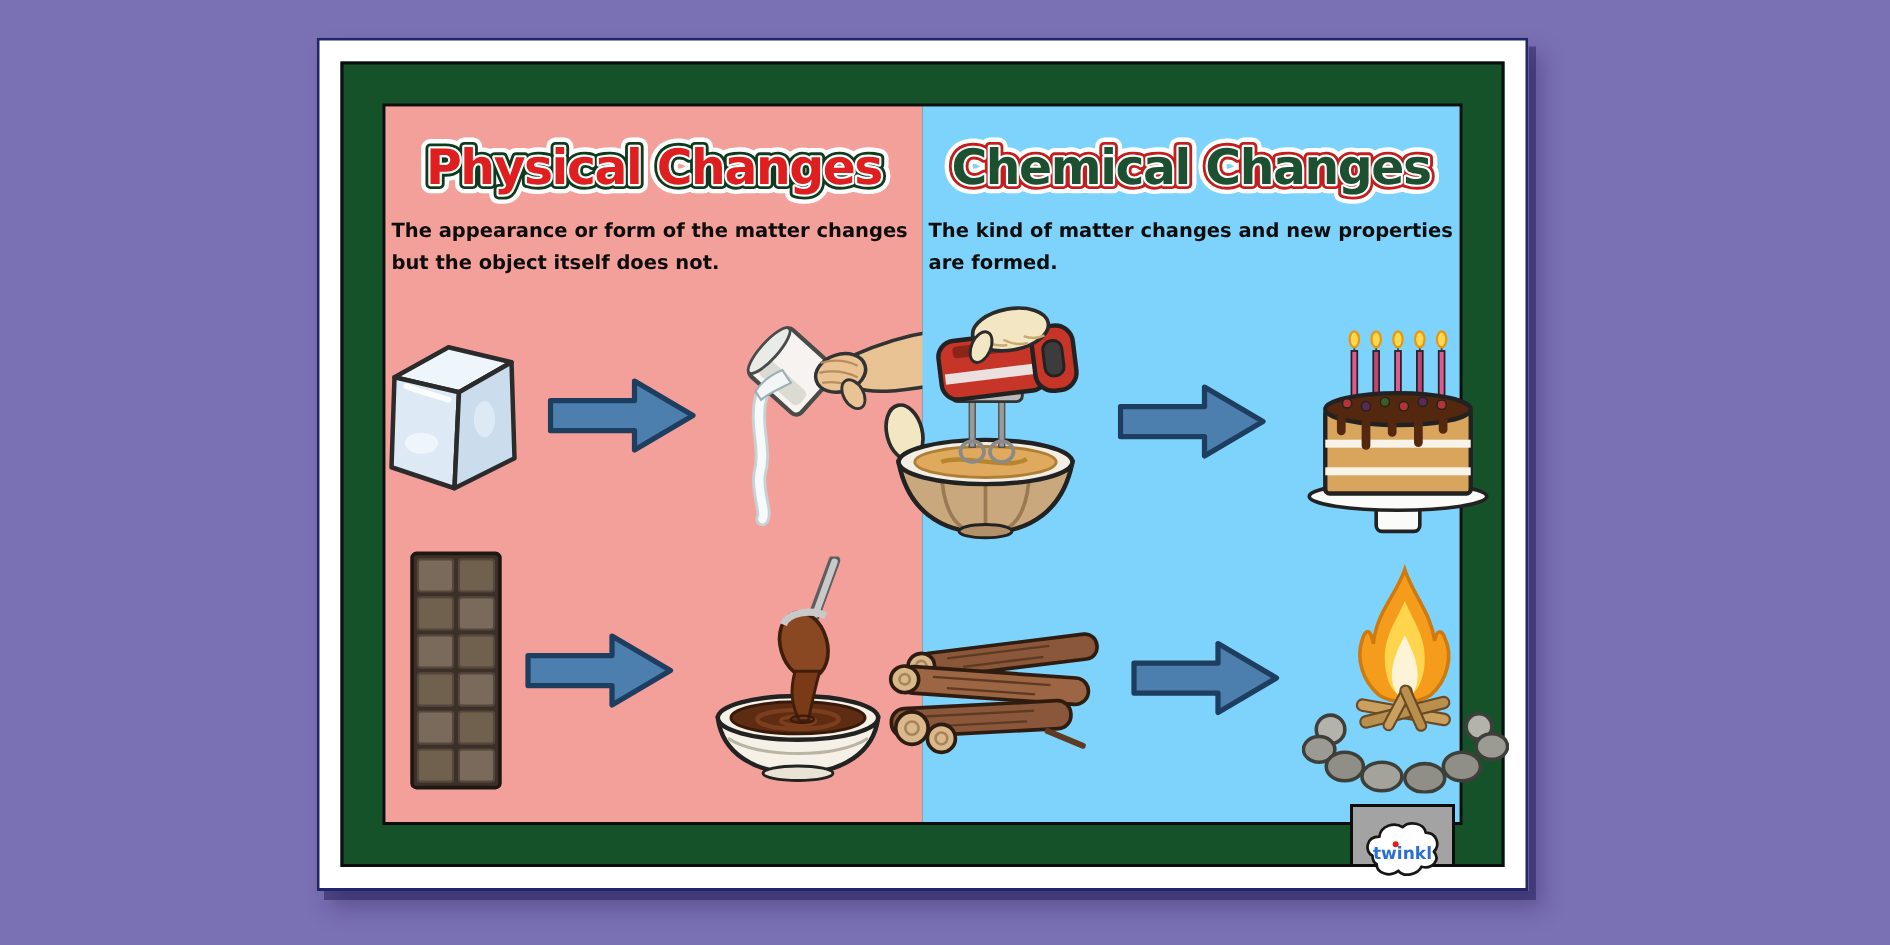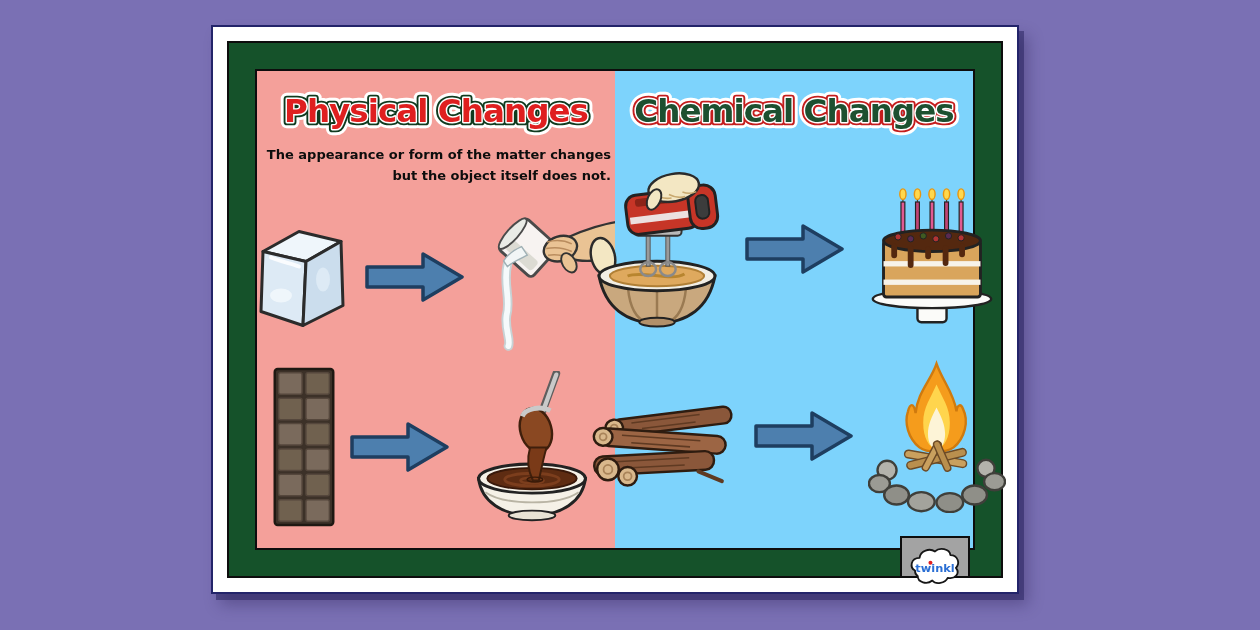--- a/index.html
+++ b/index.html
@@ -20,21 +20,21 @@
   .content{
     position:absolute;inset:26px;border:2px solid #0d0d0d;box-sizing:border-box;
     display:flex;
   }
   .panel{width:50%;height:100%;display:flex;flex-direction:column;align-items:center;box-sizing:border-box;}
   .panel-left{background:#f4a09a;}
   .panel-right{background:#7dd3fc;}
   .title-svg{width:100%;height:58px;margin-top:10px;flex:none;}
   .subtitle{
     font-weight:bold;font-size:13px;line-height:1.6;color:#0d0d0d;
-    text-align:right;margin-top:6px;padding:0 4px;flex:none;
+    text-align:left;margin-top:6px;padding:0 4px;flex:none;
   }
   .rows{flex:1;width:100%;display:flex;flex-direction:column;justify-content:space-evenly;padding-bottom:6px;box-sizing:border-box;}
   .row{display:flex;align-items:center;justify-content:center;gap:14px;}
   .illus{display:block;flex:none;}
   .arrow-svg{display:block;flex:none;}
   .twinkl-tab{
     position:absolute;left:687px;top:509px;width:70px;height:40px;
     background:#a3a3a3;border:2px solid #0d0d0d;border-bottom:none;
     box-sizing:border-box;z-index:5;overflow:visible;
   }
@@ -122,20 +122,21 @@
           </div>
         </div>
       </div>
 
       <div class="panel panel-right">
         <svg class="title-svg" viewBox="0 0 374 58">
           <text x="187" y="42" text-anchor="middle" font-family="DejaVu Sans, sans-serif" font-weight="bold" font-size="34" letter-spacing="-1" fill="none" stroke="#ffffff" stroke-width="13" stroke-linejoin="round">Chemical Changes</text>
           <text x="187" y="42" text-anchor="middle" font-family="DejaVu Sans, sans-serif" font-weight="bold" font-size="34" letter-spacing="-1" fill="none" stroke="#c41d1d" stroke-width="7" stroke-linejoin="round">Chemical Changes</text>
           <text x="187" y="42" text-anchor="middle" font-family="DejaVu Sans, sans-serif" font-weight="bold" font-size="34" letter-spacing="-1" fill="#1d5030" stroke="#ffffff" stroke-width="3" stroke-linejoin="round" paint-order="stroke">Chemical Changes</text>
         </svg>
+        <div class="subtitle">The kind of matter changes and new properties are formed.</div>
 
         <div class="rows">
 
           <div class="row">
             <svg class="illus" width="148" height="162" viewBox="0 0 150 165">
               <ellipse cx="20" cy="90" rx="12" ry="19" transform="rotate(-14 20 90)" fill="#f3e7c3" stroke="#2b2b2b" stroke-width="2.5"></ellipse>
               <path d="M16,110 C22,142 44,158 75,158 C106,158 128,142 134,110 Z" fill="#c9a87e" stroke="#222222" stroke-width="3"></path>
               <path d="M45,116 C46,138 52,150 60,155 M75,118 L75,158 M105,116 C104,138 98,150 90,155" stroke="#9a7a52" stroke-width="2.5" fill="none"></path>
               <ellipse cx="75" cy="157" rx="18" ry="4.5" fill="#b2906a" stroke="#222222" stroke-width="2"></ellipse>
               <ellipse cx="75" cy="110" rx="59" ry="15" fill="#f2eee4" stroke="#222222" stroke-width="3"></ellipse>

